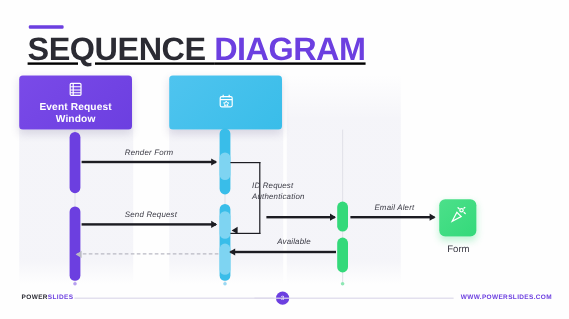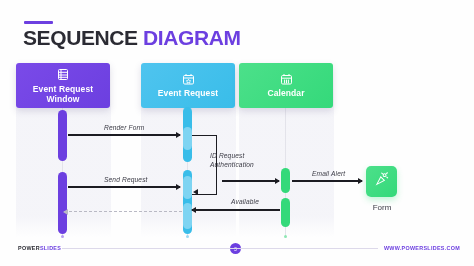--- a/index.html
+++ b/index.html
@@ -12,22 +12,23 @@
   }
   .slide{position:absolute;inset:0;background:#fefefe;}
 
   
   .title-rule{
     position:absolute;left:24px;top:21px;width:29px;height:3px;
     background:#6c3fe0;border-radius:1px;
   }
   .title{
     position:absolute;left:23px;top:26px;
-    font-size:21px;font-weight:bold;letter-spacing:-0.4px;
+    font-size:27px;font-weight:bold;letter-spacing:-0.4px;
     white-space:nowrap;
+    text-decoration:underline;
   }
   .title .t1{color:#2b2b33;}
   .title .t2{color:#6c3fe0;}
 
   
   .band{
     position:absolute;top:62px;height:175px;
     background:linear-gradient(180deg,rgba(246,246,250,0) 0%,rgba(243,243,248,.85) 22%,rgba(243,243,248,.85) 88%,rgba(246,246,250,0) 100%);
   }
   .band.b1{left:16px;width:95px;}
@@ -165,37 +166,22 @@
   <div class="actor a2">
     <span class="ico">
       <svg width="13" height="12" viewBox="0 0 13 12" fill="none" stroke="#ffffff" stroke-width="1">
         <rect x="1.5" y="2.5" width="10" height="8.5" rx="1.2"></rect>
         <line x1="1.5" y1="5" x2="11.5" y2="5"></line>
         <line x1="4" y1="1" x2="4" y2="3"></line>
         <line x1="9" y1="1" x2="9" y2="3"></line>
         <polygon points="6.5,6.2 7.2,7.6 8.7,7.8 7.6,8.8 7.9,10.2 6.5,9.5 5.1,10.2 5.4,8.8 4.3,7.8 5.8,7.6" stroke-width="0.8"></polygon>
       </svg>
     </span>
-    <span class="lbl">Event Request</span>
-  </div>
-
-  <div class="actor a3">
-    <span class="ico">
-      <svg width="13" height="12" viewBox="0 0 13 12" fill="none" stroke="#ffffff" stroke-width="1">
-        <rect x="1.5" y="2.5" width="10" height="8.5" rx="1.2"></rect>
-        <line x1="1.5" y1="5.2" x2="11.5" y2="5.2"></line>
-        <line x1="4" y1="1" x2="4" y2="3"></line>
-        <line x1="9" y1="1" x2="9" y2="3"></line>
-        <line x1="4.6" y1="6.6" x2="4.6" y2="10.3"></line>
-        <line x1="6.5" y1="6.6" x2="6.5" y2="10.3"></line>
-        <line x1="8.4" y1="6.6" x2="8.4" y2="10.3"></line>
-      </svg>
-    </span>
-    <span class="lbl">Calendar</span>
-  </div>
+  </div>
+
 
   <div class="bar purple pb1"></div>
   <div class="bar purple pb2"></div>
   <div class="bar blue bb1"></div>
   <div class="bar blue-lite bb1i"></div>
   <div class="bar blue bb2"></div>
   <div class="bar blue-lite bb2i"></div>
   <div class="bar blue-lite bb3i"></div>
   <div class="bar green gb1"></div>
   <div class="bar green gb2"></div>

